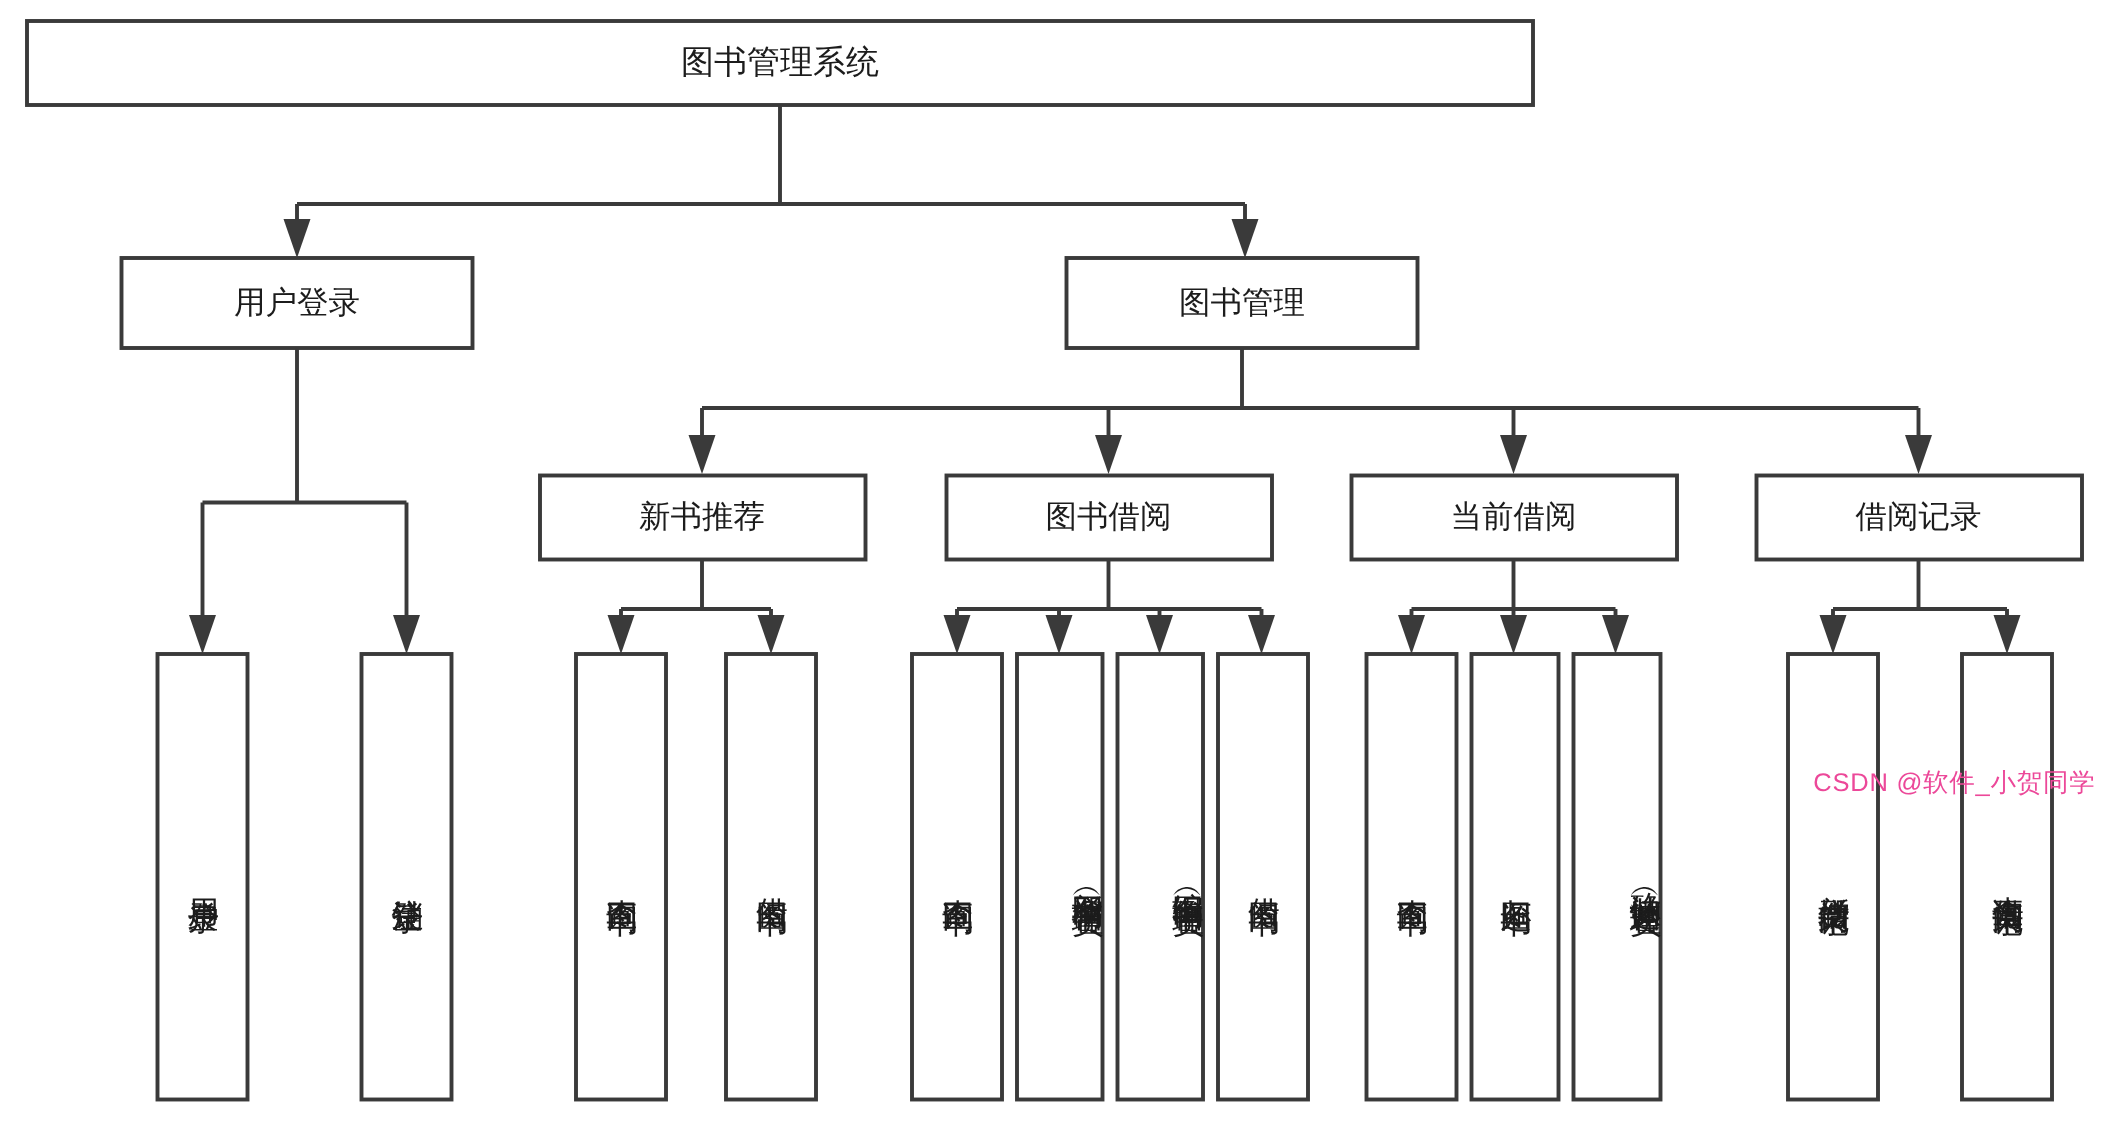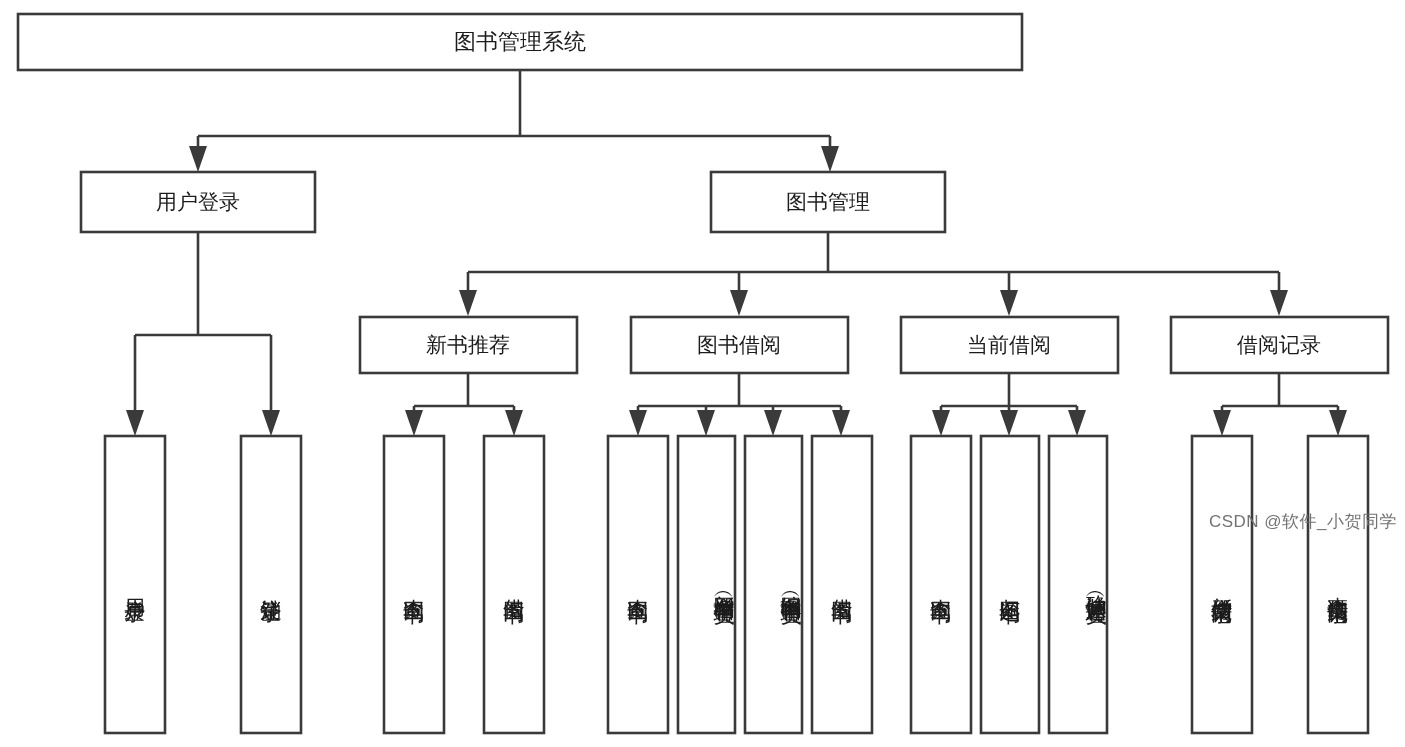--- a/index.html
+++ b/index.html
@@ -65,21 +65,21 @@
     text-align: center;
     white-space: nowrap;
     pointer-events: none;
   }
   .watermark {
     position: absolute;
     right: 8px;
     bottom: 4px;
     font-family: "Liberation Sans", "DejaVu Sans", sans-serif;
     font-size: 17px;
-    color: #737373;
+    color: #ec4899;
     white-space: nowrap;
     letter-spacing: 0.5px;
   }
 </style>
 </head>
 <body>
 
 <div id="diagram-root">
 
   <svg id="diagram-svg" viewBox="0 0 1405 747" xmlns="http://www.w3.org/2000/svg">

